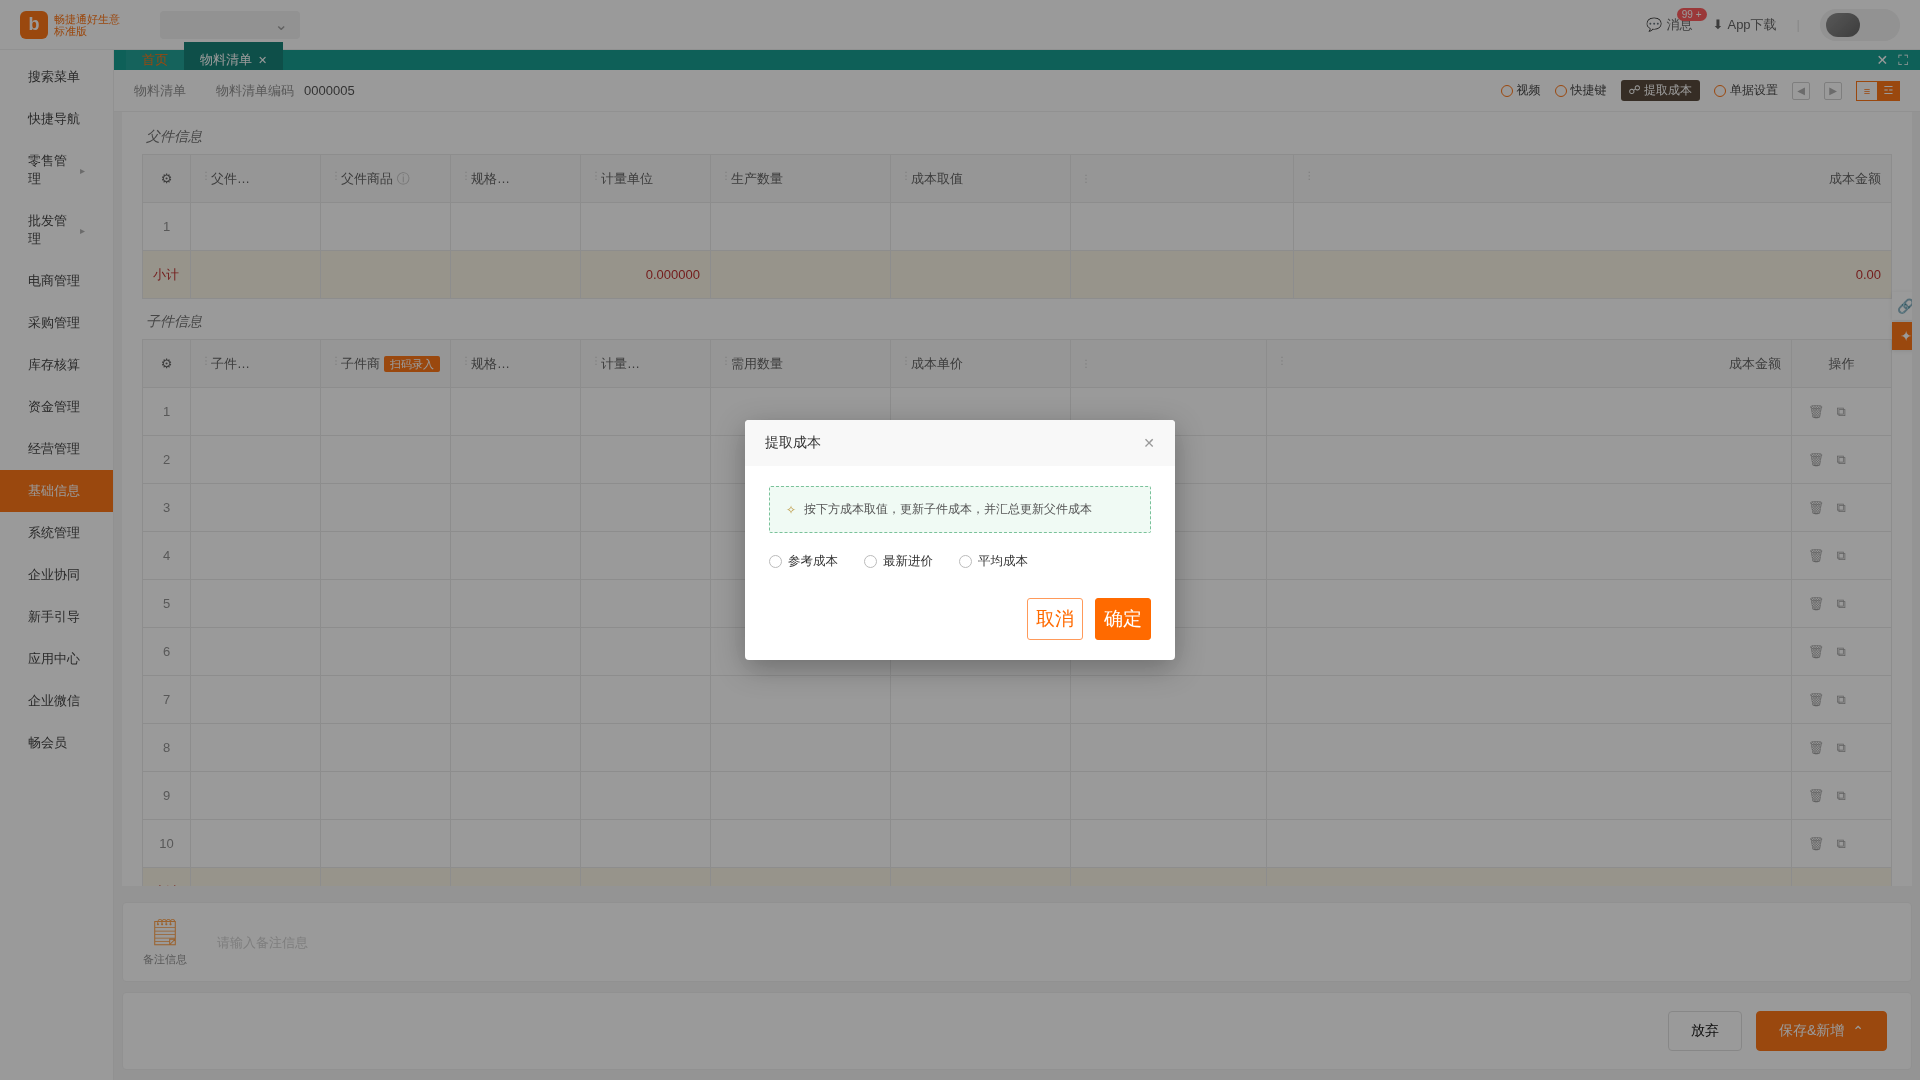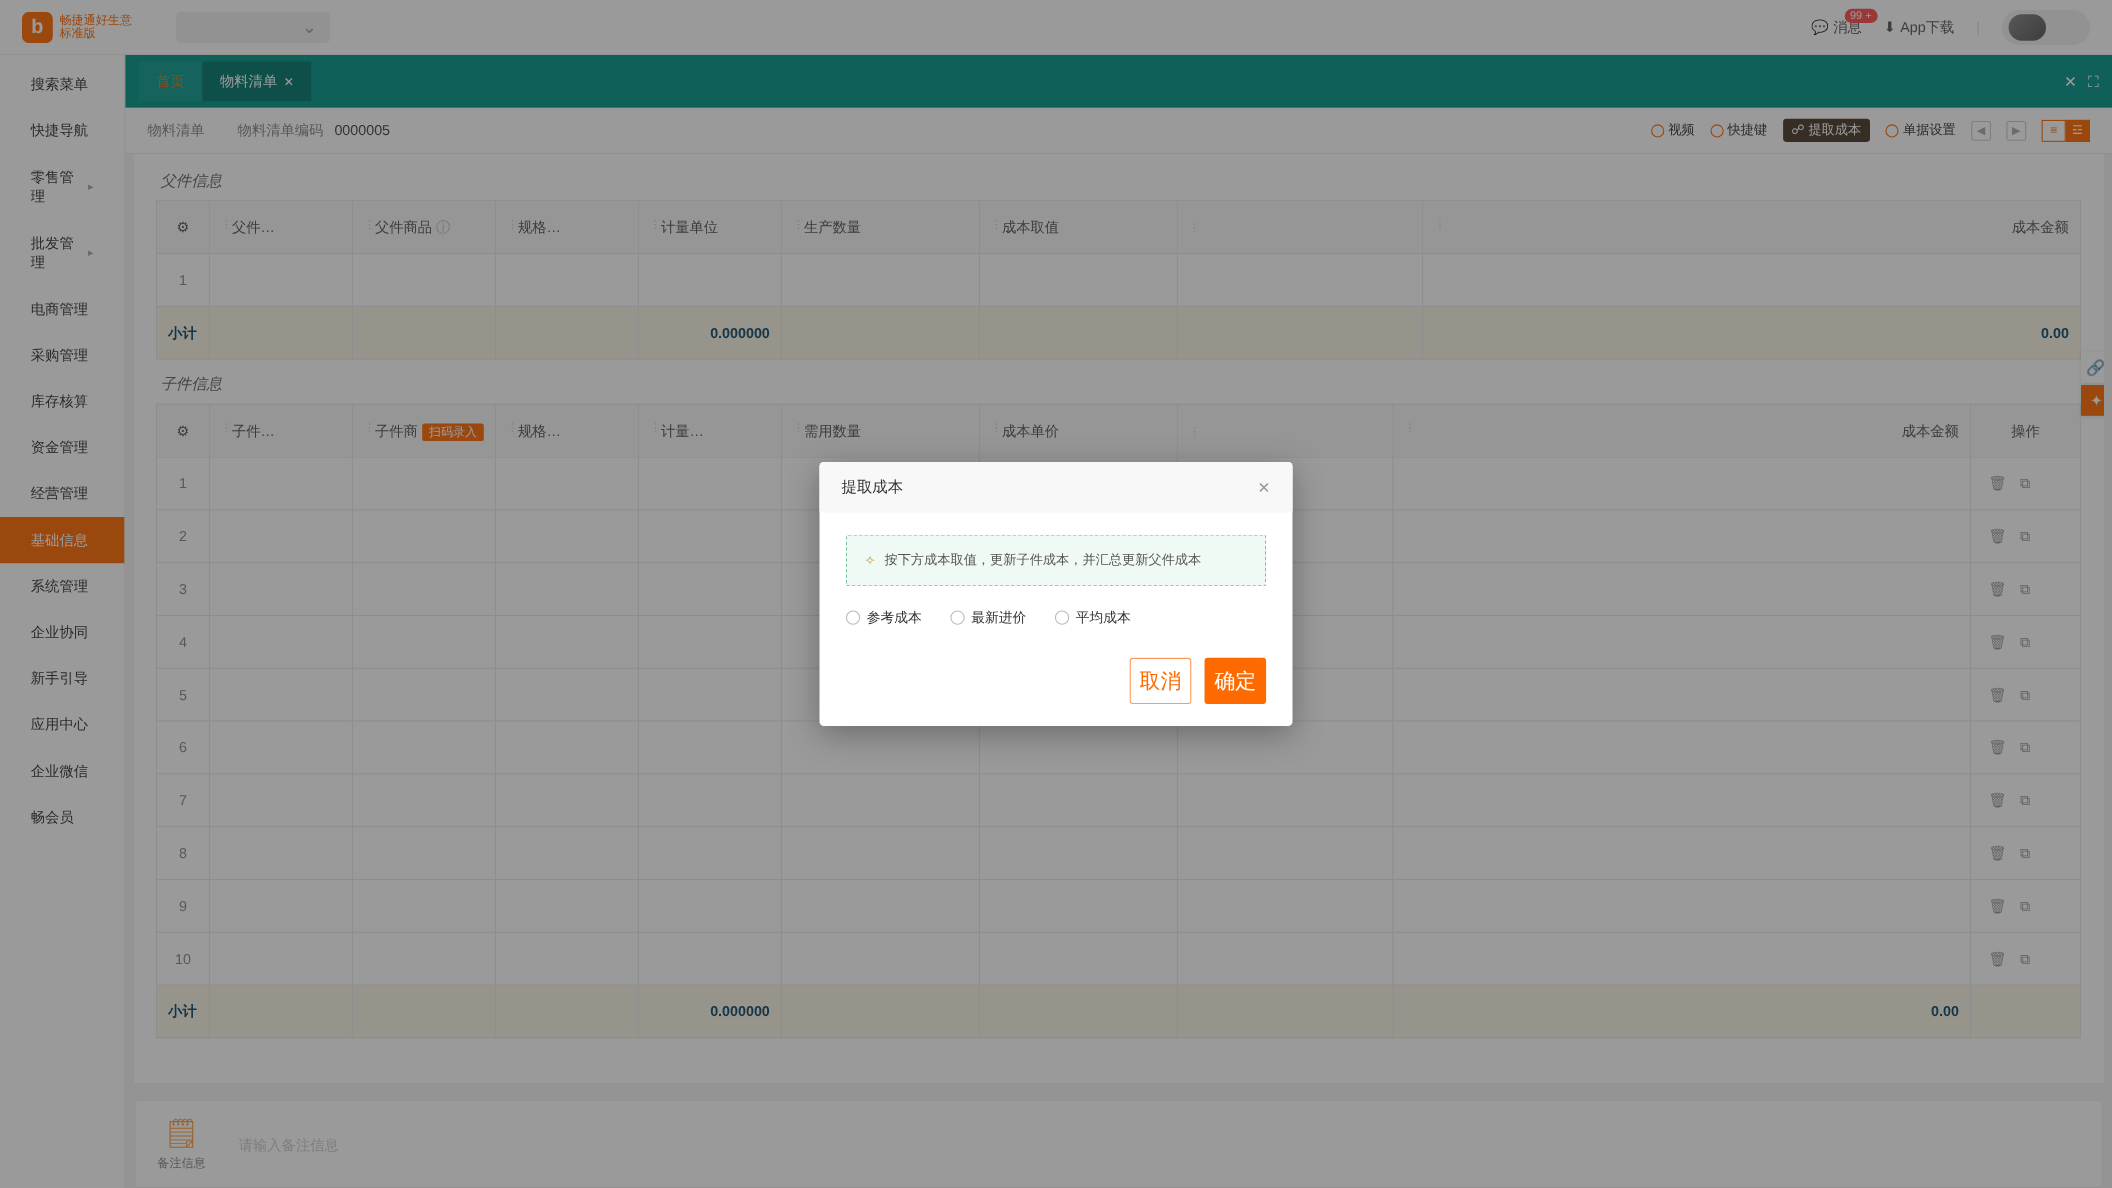--- a/index.html
+++ b/index.html
@@ -24,21 +24,21 @@
 
 .sidebar { width: 114px; background: #fff; border-right: 1px solid #eee; padding-top: 6px; }
 .sidebar-item { padding: 12px 28px; font-size: 13px; color: #333; display: flex; align-items: center; justify-content: space-between; cursor: pointer; }
 .sidebar-item.active { background: #ff6a00; color: #fff; }
 .sidebar-item .chev { font-size: 10px; color: #aaa; }
 
 
 .content { flex: 1; display: flex; flex-direction: column; }
 
 
-.tabs-bar { background: #009688; height: 48px; display: flex; align-items: center; padding: 0 12px; color: #fff; font-size: 13px; }
+.tabs-bar { background: #009688; height: 20px; display: flex; align-items: center; padding: 0 12px; color: #fff; font-size: 13px; }
 .tab { padding: 0 16px; height: 36px; display: flex; align-items: center; gap: 6px; cursor: pointer; }
 .tab.home { color: #ff6a00; background: rgba(255,255,255,0.05);}
 .tab.active { background: #00776c; }
 .tab-close { font-size: 11px; cursor: pointer; }
 .tabs-right { margin-left: auto; display: flex; gap: 10px; align-items: center; }
 .tabs-right span { cursor: pointer; font-size: 14px; }
 
 
 .sub-header { background: #fff; border-bottom: 1px solid #eee; padding: 10px 20px; display: flex; align-items: center; font-size: 13px; color: #333; }
 .crumb1 { color: #888; margin-right: 30px; }
@@ -59,21 +59,21 @@
 .section-title { font-size: 14px; color: #666; margin: 6px 0 8px 4px; font-style: italic; }
 
 
 table { border-collapse: collapse; width: 100%; font-size: 13px; }
 th, td { border: 1px solid #e8e8e8; padding: 0 10px; height: 48px; color: #555; }
 th { background: #f7f7f7; font-weight: normal; text-align: left; position: relative; }
 .gear-col { width: 48px; text-align: center; }
 th .drag { color: #ccc; font-size: 10px; float:left; }
 .col-narrow { width: 130px; }
 .col-med { width: 180px; }
-.subtotal-row td { background: #faf5e3; font-weight: bold; color:#0c4a6e; }
+.subtotal-row td { background: #faf5e3; font-weight: normal; color:#b91c1c; }
 .rownum { text-align: center; color:#888; }
 .amount-right { text-align: right; }
 .scan-badge { background: #ff6a00; color:#fff; padding: 2px 6px; font-size: 11px; border-radius:2px; margin-left: 4px;}
 .ops-col { width: 100px; text-align:center; }
 .ops-cell span { margin: 0 6px; color:#999; cursor:pointer; }
 
 
 .side-tools { position: absolute; right: -8px; top: 180px; display:flex; flex-direction:column;}
 .side-tools div { width: 28px; height: 28px; background:#fff; box-shadow:0 1px 4px rgba(0,0,0,0.1); display:flex; align-items:center; justify-content:center; margin-bottom:2px; color:#888; font-size:14px;}
 .side-tools div.orange { background:#ff6a00; color:#fff;}
@@ -444,20 +444,27 @@
     </div>
 
     <div class="remarks-box">
       <div class="remarks-icon">
         <span style="font-size:26px;color:#ff9a3c">🗒</span>
         <span class="remarks-label">备注信息</span>
       </div>
       <input class="remarks-input" placeholder="请输入备注信息" style="">
     </div>
 
+    <div class="footer-bar">
+      <div class="btn">放弃</div>
+      <div class="btn btn-primary">
+        <span>保存&amp;新增</span>
+        <span>⌃</span>
+      </div>
+    </div>
 
   </div>
 </div>
 
 <div class="overlay">
   <div class="modal">
     <div class="modal-head">
       <span>提取成本</span>
       <span class="modal-close">✕</span>
     </div>

